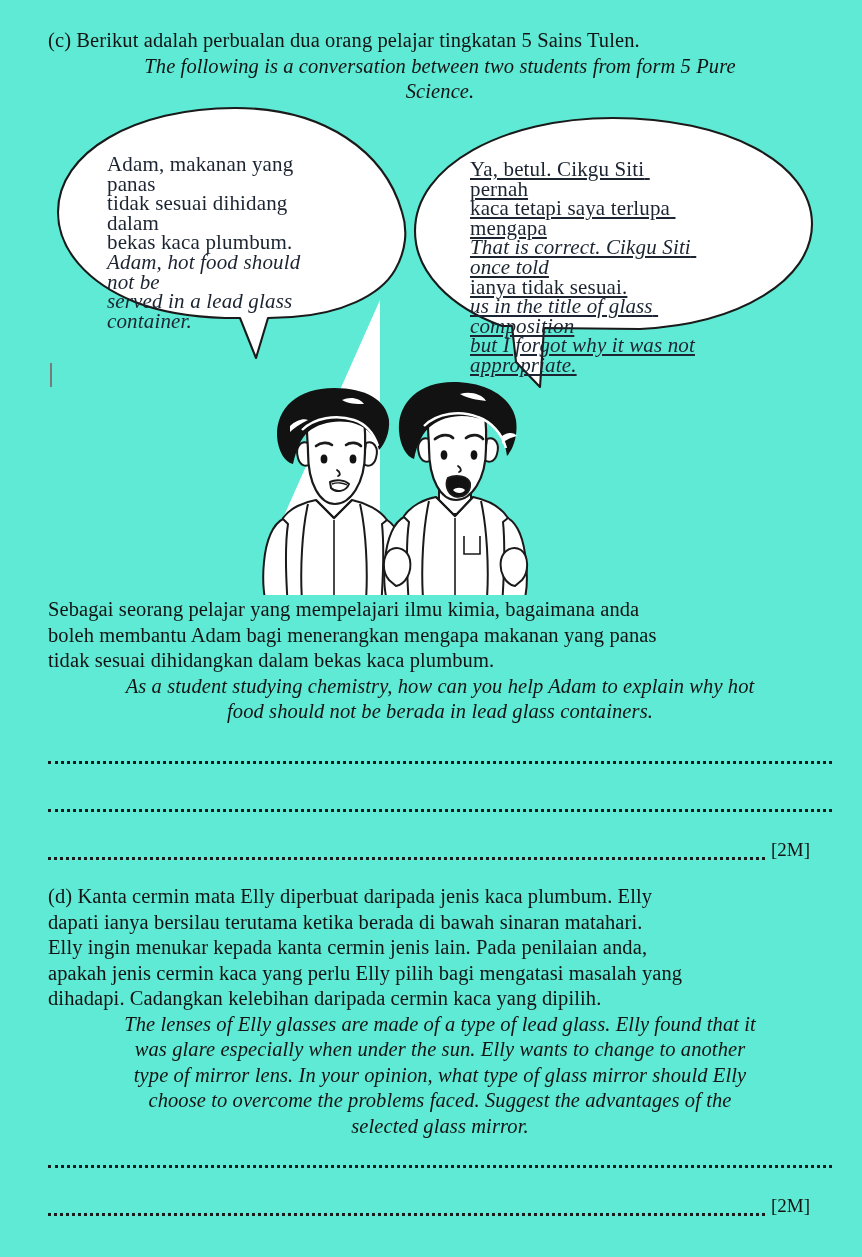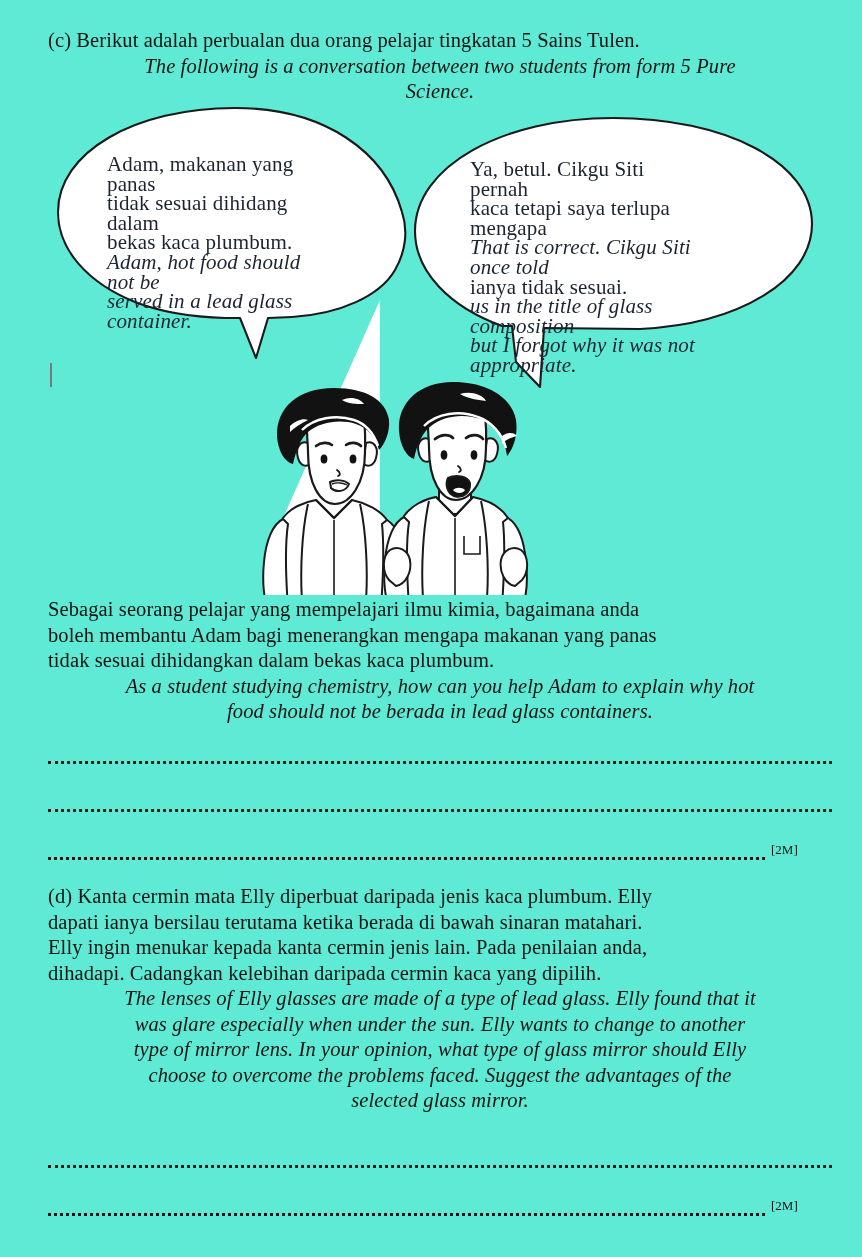--- a/index.html
+++ b/index.html
@@ -65,20 +65,21 @@
 
   #bubble-left-text {
     left: 67px;
     top: 55px;
     width: 215px;
   }
   #bubble-right-text {
     left: 430px;
     top: 60px;
     width: 235px;
+    text-decoration: underline;
   }
 
   
   #text-caret {
     position: absolute;
     left: 50px;
     top: 363px;
     width: 2px;
     height: 24px;
     background: #7a7a7a;
@@ -97,21 +98,21 @@
     align-items: flex-end;
     gap: 6px;
   }
   .dots {
     flex: 1 1 auto;
     border-bottom: 3px dotted #1a1a1a;
     height: 13px;
   }
   .marks {
     flex: 0 0 auto;
-    font-size: 13px;
+    font-size: 19px;
     line-height: 19px;
     color: #131313;
     padding-bottom: 1px;
   }
 
   #answer-line-c1 { top: 742px; width: 784px; }
   #answer-line-c2 { top: 790px; width: 784px; }
   #answer-line-c3 { top: 838px; width: 784px; }
   #answer-line-d1 { top: 1146px; width: 784px; }
   #answer-line-d2 { top: 1194px; width: 784px; }
@@ -342,20 +343,21 @@
   </div>
   <div class="answer-line" id="answer-line-c3">
     <span class="dots"></span>
     <span class="marks">[2M]</span>
   </div>
 
   <div class="para" id="question-d-body">
     <span class="line">(d) Kanta cermin mata Elly diperbuat daripada jenis kaca plumbum. Elly</span>
     <span class="line">dapati ianya bersilau terutama ketika berada di bawah sinaran matahari.</span>
     <span class="line">Elly ingin menukar kepada kanta cermin jenis lain. Pada penilaian anda,</span>
+    <span class="line">apakah jenis cermin kaca yang perlu Elly pilih bagi mengatasi masalah yang</span>
     <span class="line">dihadapi. Cadangkan kelebihan daripada cermin kaca yang dipilih.</span>
     <span class="line it">The lenses of Elly glasses are made of a type of lead glass. Elly found that it</span>
     <span class="line it">was glare especially when under the sun. Elly wants to change to another</span>
     <span class="line it">type of mirror lens. In your opinion, what type of glass mirror should Elly</span>
     <span class="line it">choose to overcome the problems faced. Suggest the advantages of the</span>
     <span class="line it">selected glass mirror.</span>
   </div>
 
   <div class="answer-line" id="answer-line-d1">
     <span class="dots"></span>

